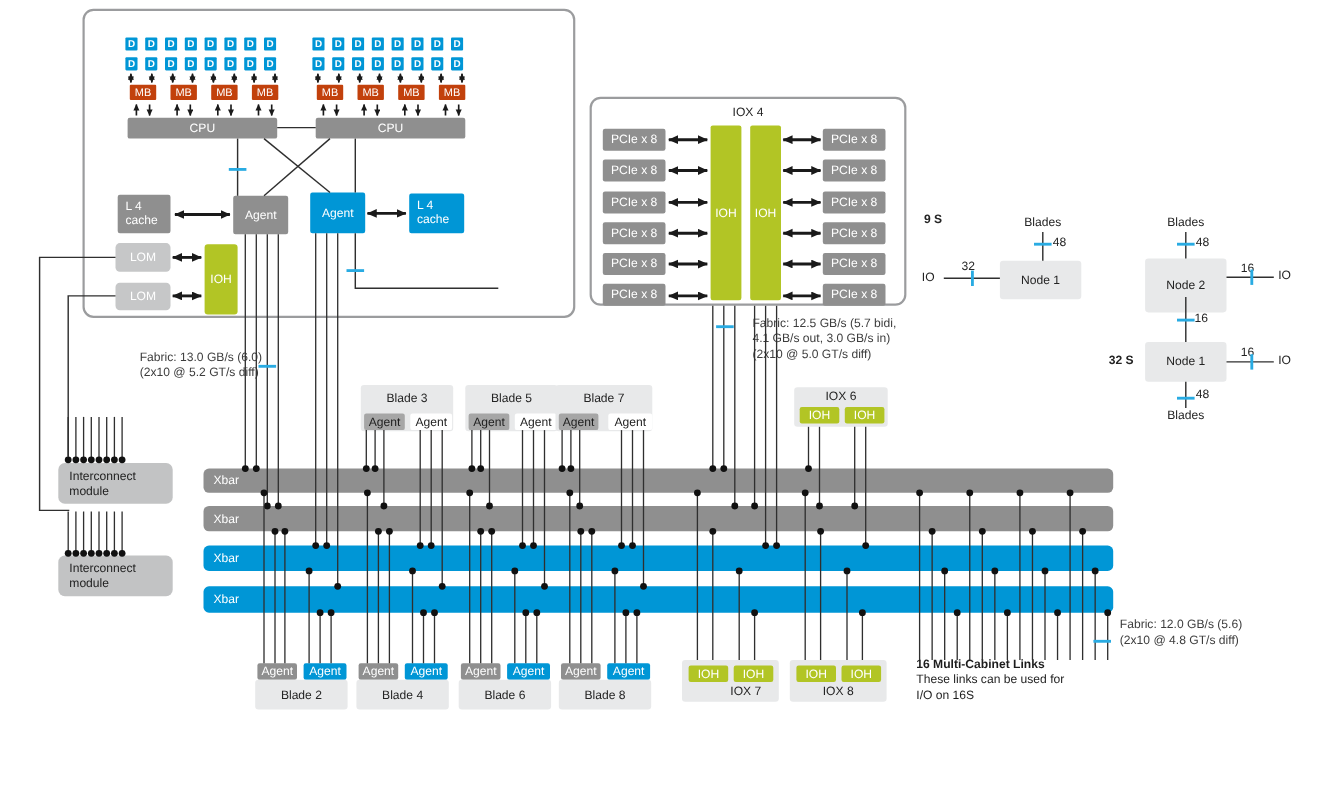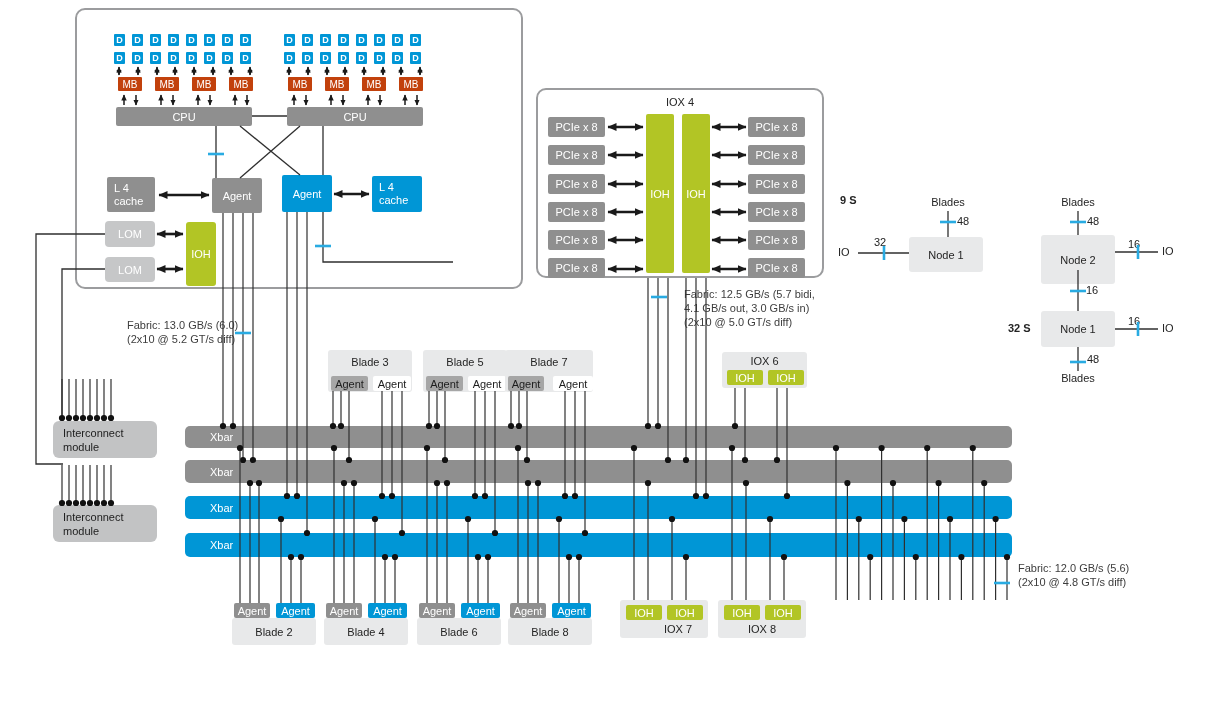--- a/index.html
+++ b/index.html
@@ -23,21 +23,21 @@
   .lbl{position:absolute;font-size:11px;color:#242424;white-space:nowrap}
   .b{font-weight:bold}
   .ctr{text-align:center}
   .drow{position:absolute;display:flex;gap:7px}
   .drow i{display:flex;width:11px;height:12px;align-items:center;justify-content:center;
           background:#0096d6;color:#fff;font-style:normal;font-size:9px;font-weight:bold;border-radius:1px}
   .mbrow{position:absolute;display:flex;gap:13px}
   .mbrow b{display:flex;width:24px;height:14px;align-items:center;justify-content:center;
            background:#c2410c;color:#fff;font-weight:normal;font-size:10px;border-radius:1px}
   .xbar{position:absolute;left:185px;width:827px;border-radius:5px;display:flex;align-items:center;
-        padding-left:25px;box-sizing:border-box;color:#fff;font-size:11px}
+        padding-left:9px;box-sizing:border-box;color:#fff;font-size:11px}
   #wires{position:absolute;left:0;top:0;z-index:5;pointer-events:none}
   .boxes{position:absolute;inset:0;z-index:1}
 </style>
 </head>
 <body>
 
 <div id="stage">
 <div class="boxes">
 
   <div class="box outline" style="left:75px;top:8px;width:448px;height:281px"></div>
@@ -195,20 +195,25 @@
   <div class="box lgray r3" style="left:620px;top:600px;width:88px;height:38px"></div>
   <div class="box green t10 r2" style="left:626px;top:605px;width:36px;height:15px">IOH</div>
   <div class="box green t10 r2" style="left:667px;top:605px;width:36px;height:15px">IOH</div>
   <div class="lbl ctr" style="left:644px;top:623px;width:68px">IOX 7</div>
 
   <div class="box lgray r3" style="left:718px;top:600px;width:88px;height:38px"></div>
   <div class="box green t10 r2" style="left:724px;top:605px;width:36px;height:15px">IOH</div>
   <div class="box green t10 r2" style="left:765px;top:605px;width:36px;height:15px">IOH</div>
   <div class="lbl ctr" style="left:718px;top:623px;width:88px">IOX 8</div>
 
+  <div class="note" style="left:833px;top:597px;color:#1d1d1d">
+    <div class="b">16 Multi-Cabinet Links</div>
+    <div>These links can be used for</div>
+    <div>I/O on 16S</div>
+  </div>
   <div class="note" style="left:1018px;top:561px">
     <div>Fabric: 12.0 GB/s (5.6)</div>
         <div>(2x10 @ 4.8 GT/s diff)</div>
   </div>
 
   <div class="lbl b" style="left:840px;top:194px">9 S</div>
   <div class="lbl ctr" style="left:928px;top:196px;width:40px">Blades</div>
   <div class="lbl" style="left:957px;top:215px">48</div>
   <div class="lbl" style="left:838px;top:246px">IO</div>
   <div class="lbl" style="left:874px;top:236px">32</div>

